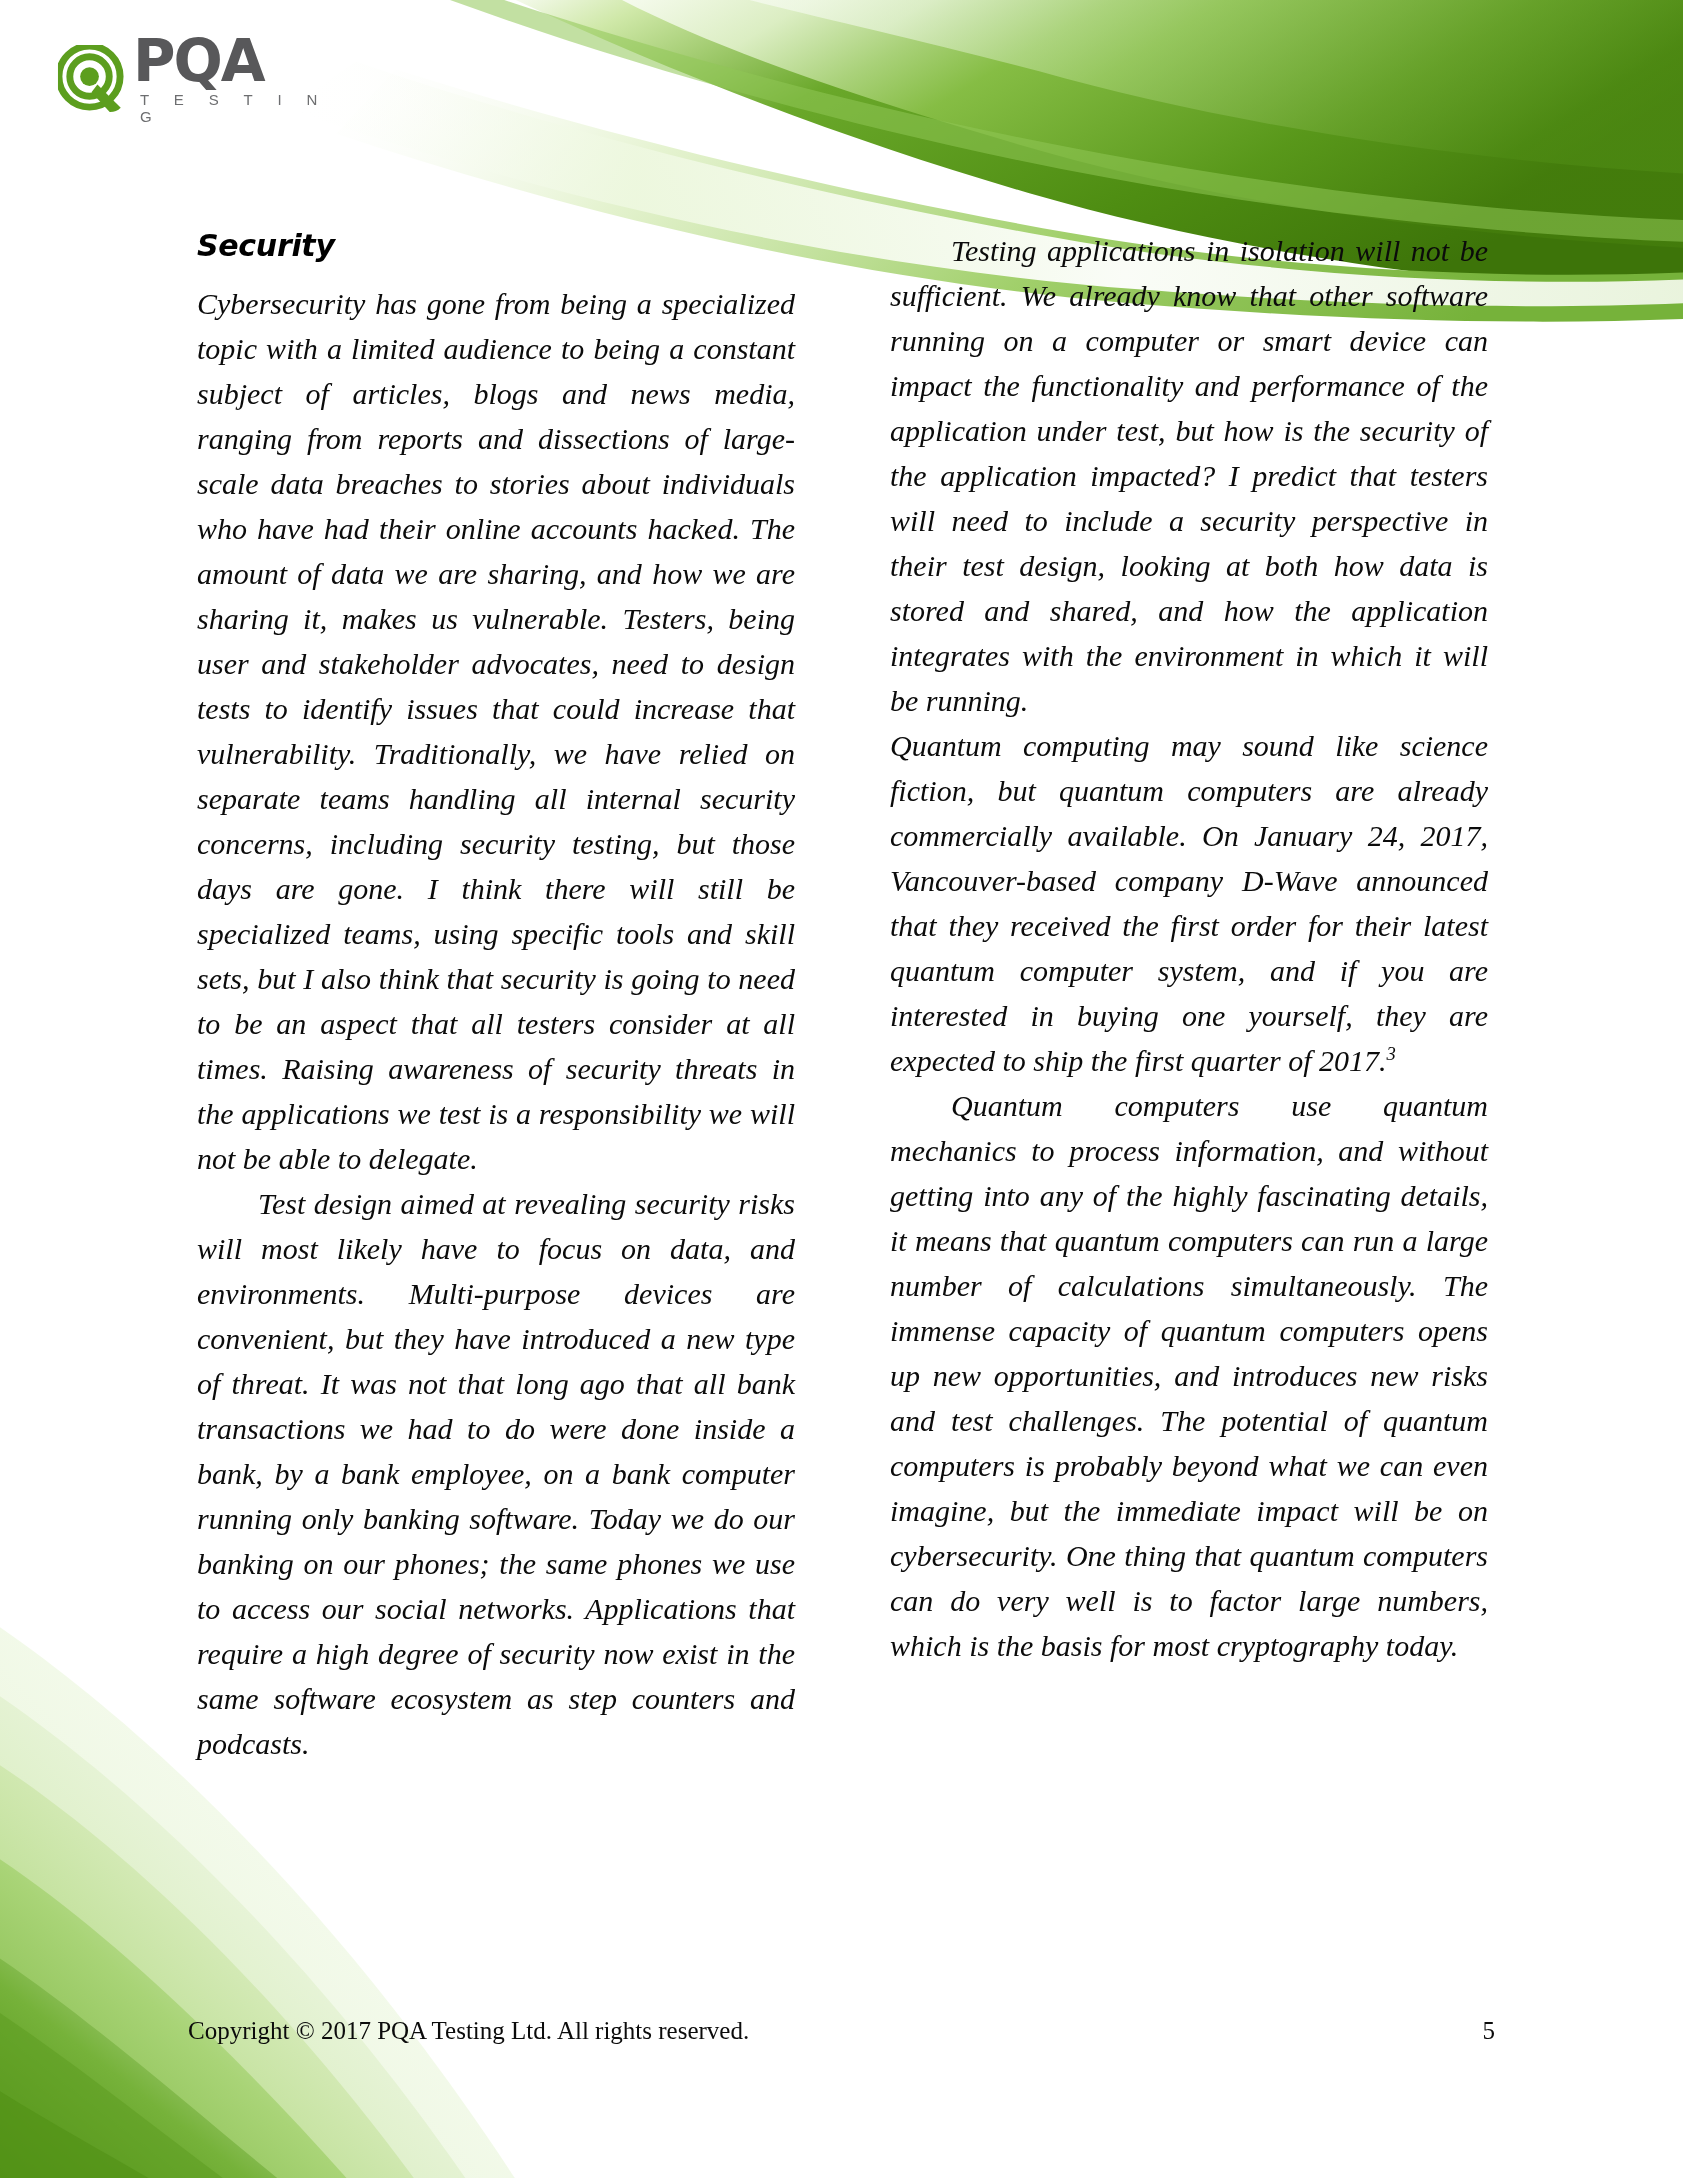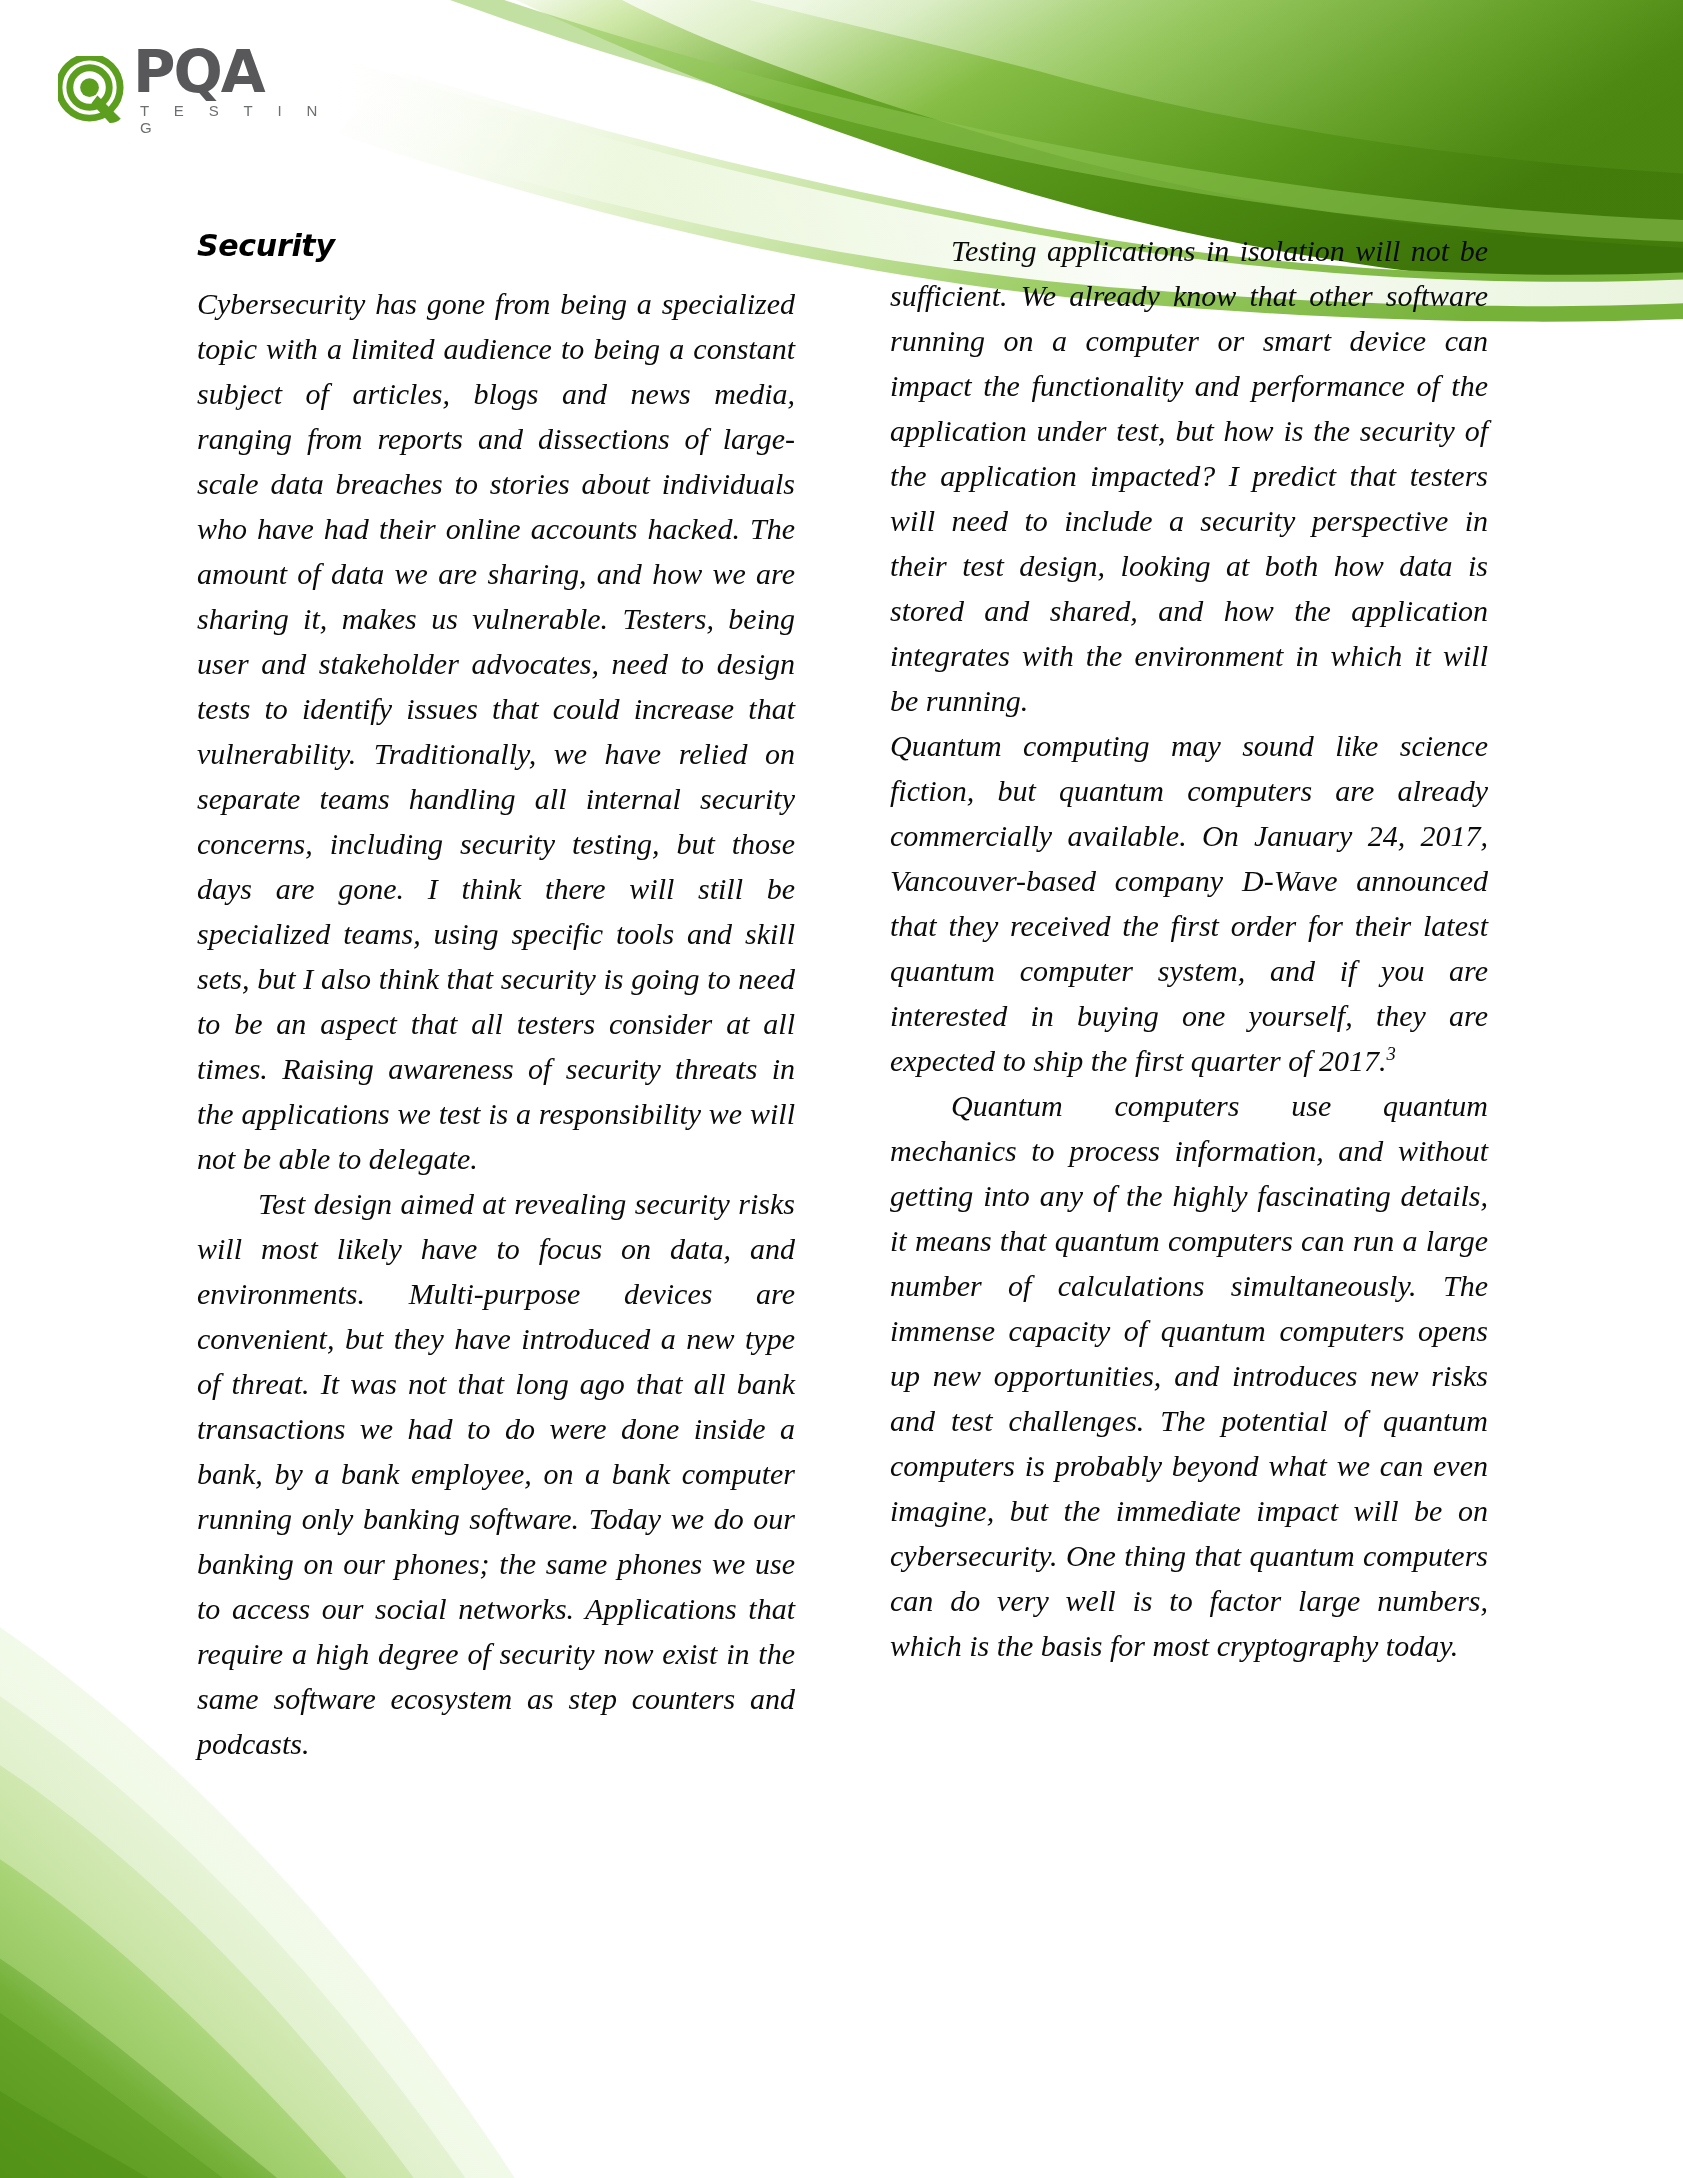--- a/index.html
+++ b/index.html
@@ -37,21 +37,21 @@
     height: 891px;
     overflow: hidden;
     pointer-events: none;
   }
   .swoosh-bottom svg { display: block; width: 100%; height: 100%; }
 
   
   .logo {
     position: absolute;
     left: 56px;
-    top: 51px;
+    top: 40px;
     width: 287px;
     height: 77px;
     display: flex;
     align-items: center;
     gap: 6px;
     z-index: 5;
   }
   .logo-mark { width: 71px; height: 71px; flex: 0 0 auto; }
   .logo-text-wrap {
     display: flex;
@@ -281,15 +281,19 @@
       <p class="body indent">Test design aimed at revealing security risks will most likely have to focus on data, and environments. Multi-purpose devices are convenient, but they have introduced a new type of threat. It was not that long ago that all bank transactions we had to do were done inside a bank, by a bank employee, on a bank computer running only banking software. Today we do our banking on our phones; the same phones we use to access our social networks. Applications that require a high degree of security now exist in the same software ecosystem as step counters and podcasts.</p>
     </div>
 
     <div class="col col-right">
       <p class="body indent">Testing applications in isolation will not be sufficient. We already know that other software running on a computer or smart device can impact the functionality and performance of the application under test, but how is the security of the application impacted? I predict that testers will need to include a security perspective in their test design, looking at both how data is stored and shared, and how the application integrates with the environment in which it will be running.</p>
       <p class="body"><span>Quantum computing may sound like science fiction, but quantum computers are already commercially available. On January 24, 2017, Vancouver-based company D-Wave announced that they received the first order for their latest quantum computer system, and if you are interested in buying one yourself, they are expected to ship the first quarter of 2017.</span><sup>3</sup></p>
       <p class="body indent">Quantum computers use quantum mechanics to process information, and without getting into any of the highly fascinating details, it means that quantum computers can run a large number of calculations simultaneously. The immense capacity of quantum computers opens up new opportunities, and introduces new risks and test challenges. The potential of quantum computers is probably beyond what we can even imagine, but the immediate impact will be on cybersecurity. One thing that quantum computers can do very well is to factor large numbers, which is the basis for most cryptography today.</p>
     </div>
   </div>
 
+  <div class="footer">
+    <span class="footer-copy">Copyright © 2017 PQA Testing Ltd. All rights reserved.</span>
+    <span class="footer-page">5</span>
+  </div>
 
 </div>
 
 
 </body></html>

